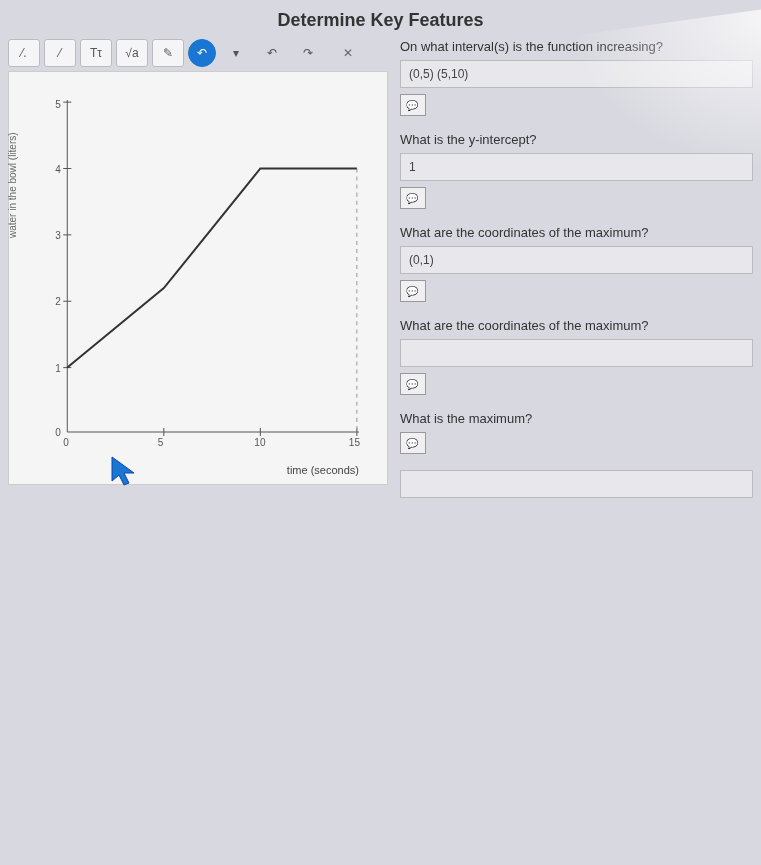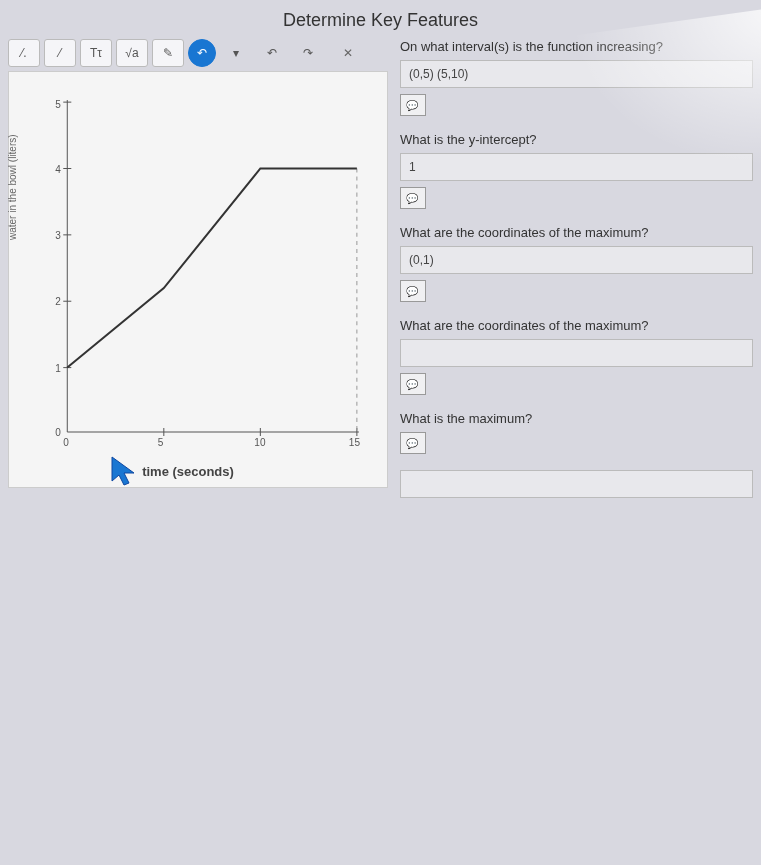--- a/index.html
+++ b/index.html
@@ -9,21 +9,21 @@
   width: 761px;
   height: 865px;
   overflow: hidden;
   position: relative;
 }
 .page-title {
   text-align: center;
   font-size: 18px;
   color: #333;
   padding: 10px 0 8px 0;
-  font-weight: normal;
+  font-weight: bold;
 }
 .content-row {
   display: flex;
   padding: 0 8px;
   gap: 12px;
 }
 .left-col {
   flex: 0 0 380px;
   display: flex;
   flex-direction: column;
@@ -66,25 +66,24 @@
 .y-label {
   position: absolute;
   left: -2px;
   top: 50%;
   transform: rotate(-90deg) translateX(40px);
   transform-origin: left top;
   font-size: 10px;
   color: #666;
 }
 .x-label {
-  text-align: center;
-  font-size: 13px;
+  text-align: right;
+  font-size: 11px;
   color: #444;
   padding: 2px 20px 0 0;
-  font-weight: bold;
 }
 .right-col {
   flex: 1;
   font-size: 14px;
   color: #333;
 }
 .question {
   margin-bottom: 16px;
 }
 .q-label { margin-bottom: 6px; font-size: 13px; }

